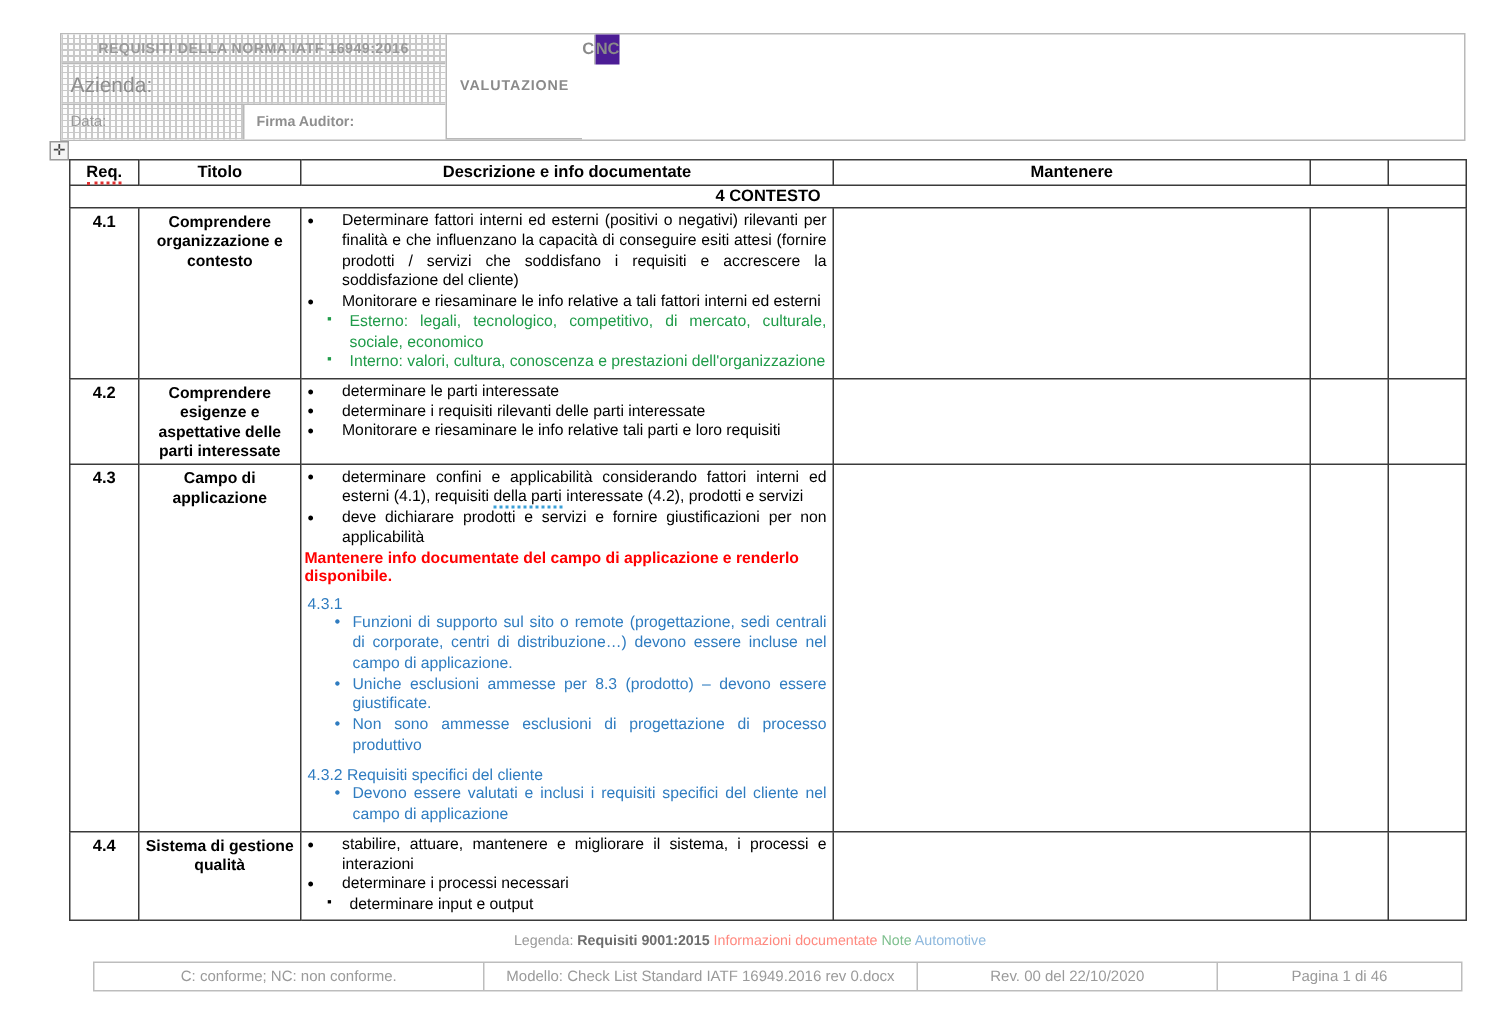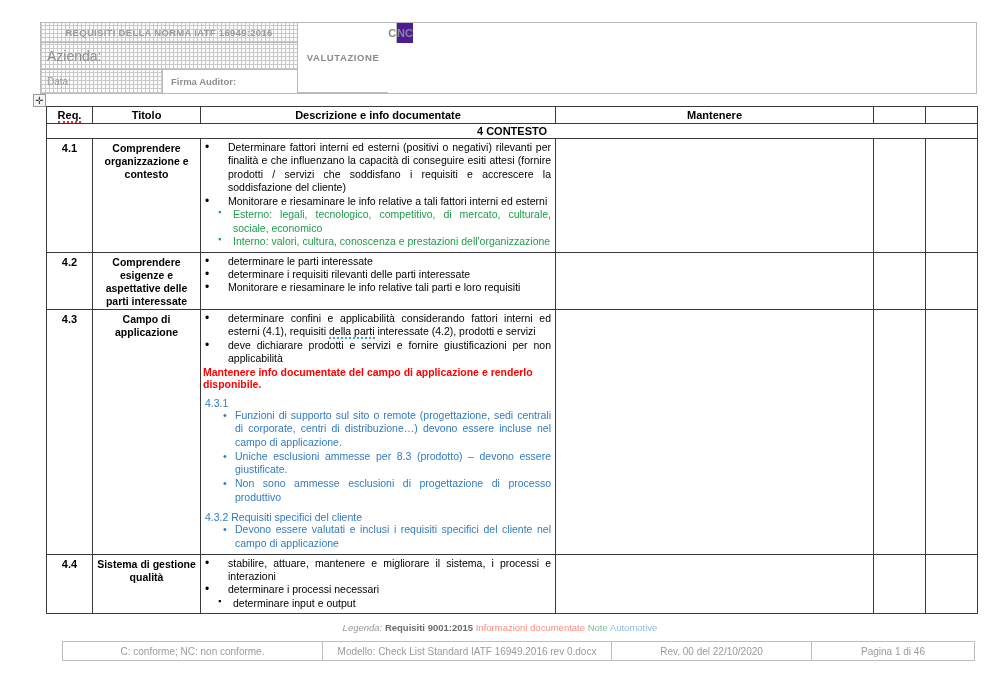--- a/index.html
+++ b/index.html
@@ -226,21 +226,21 @@
 
   
   .legend {
     position: absolute;
     left: 0; top: 622px;
     width: 1000px;
     text-align: center;
     font-size: 9.5px;
     color: #9a9a9a;
   }
-  .legend .lg-label { font-style: italic; color: #9a9a9a; }
+  .legend .lg-label { color: #9a9a9a; }
   .legend .lg-req   { color: #6d6d6d; font-weight: bold; }
   .legend .lg-info  { color: #ff8a80; }
   .legend .lg-note  { color: #7fc08f; }
   .legend .lg-auto  { color: #8fb9de; }
 
   
   .doc-footer {
     position: absolute;
     left: 62px; top: 641px;
     width: 913px; height: 20px;

